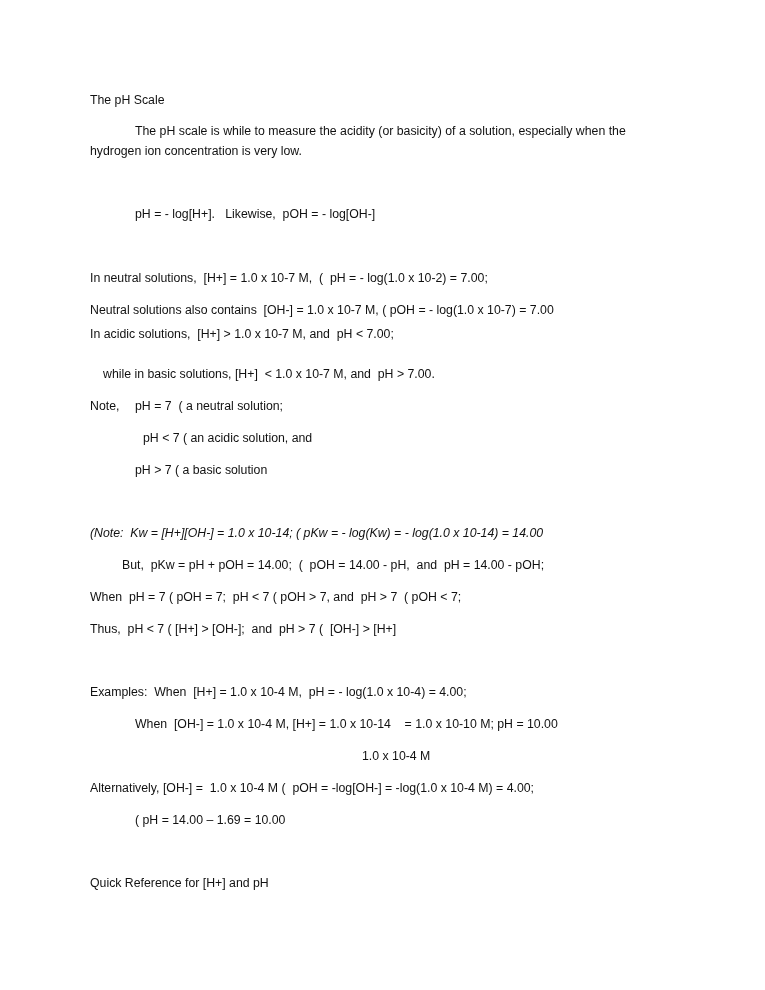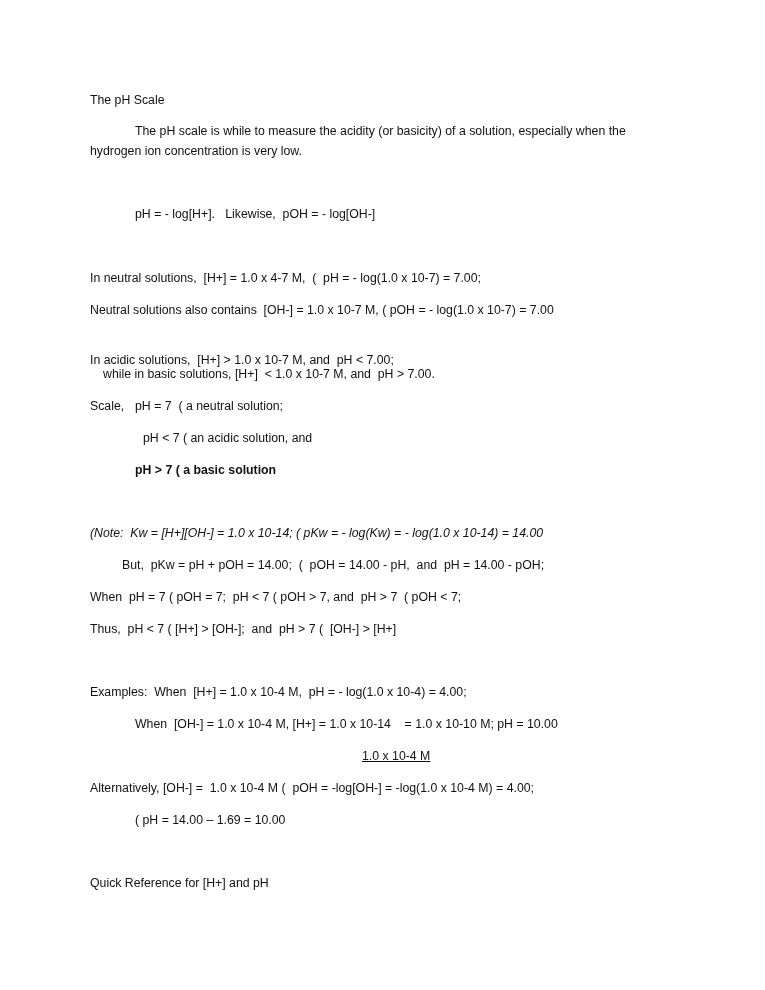--- a/index.html
+++ b/index.html
@@ -10,35 +10,35 @@
 </head>
 <body>
 
 <div>
   <div class="line" style="left:90px;top:92px;">The pH Scale</div>
   <div class="line" style="left:135px;top:123px;">The pH scale is while to measure the acidity (or basicity) of a solution, especially when the</div>
   <div class="line" style="left:90px;top:143px;">hydrogen ion concentration is very low.</div>
 
   <div class="line" style="left:135px;top:206px;">pH = - log[H+].   Likewise,  pOH = - log[OH-]</div>
 
-  <div class="line" style="left:90px;top:270px;">In neutral solutions,  [H+] = 1.0 x 4-7 M,  (  pH = - log(1.0 x 10-7) = 7.00;</div>
+  <div class="line" style="left:90px;top:270px;">In neutral solutions,  [H+] = 1.0 x 10-7 M,  (  pH = - log(1.0 x 10-2) = 7.00;</div>
   <div class="line" style="left:90px;top:302px;">Neutral solutions also contains  [OH-] = 1.0 x 10-7 M, ( pOH = - log(1.0 x 10-7) = 7.00</div>
-  <div class="line" style="left:90px;top:352px;">In acidic solutions,  [H+] &gt; 1.0 x 10-7 M, and  pH &lt; 7.00;</div>
+  <div class="line" style="left:90px;top:326px;">In acidic solutions,  [H+] &gt; 1.0 x 10-7 M, and  pH &lt; 7.00;</div>
   <div class="line" style="left:90px;top:366px;margin-left:13px;">while in basic solutions, [H+]  &lt; 1.0 x 10-7 M, and  pH &gt; 7.00.</div>
 
-  <div class="line" style="left:90px;top:398px;">Scale,</div>
+  <div class="line" style="left:90px;top:398px;">Note,</div>
   <div class="line" style="left:135px;top:398px;">pH = 7  ( a neutral solution;</div>
   <div class="line" style="left:135px;top:430px;padding-left:8px;">pH &lt; 7 ( an acidic solution, and</div>
-  <div class="line" style="left:135px;top:462px;font-weight:bold;">pH &gt; 7 ( a basic solution</div>
+  <div class="line" style="left:135px;top:462px;">pH &gt; 7 ( a basic solution</div>
 
   <div class="line" style="left:90px;top:525px;font-style:italic;">(Note:  Kw = [H+][OH-] = 1.0 x 10-14; ( pKw = - log(Kw) = - log(1.0 x 10-14) = 14.00</div>
   <div class="line" style="left:90px;top:557px;margin-left:32px;">But,  pKw = pH + pOH = 14.00;  (  pOH = 14.00 - pH,  and  pH = 14.00 - pOH;</div>
   <div class="line" style="left:90px;top:589px;">When  pH = 7 ( pOH = 7;  pH &lt; 7 ( pOH &gt; 7, and  pH &gt; 7  ( pOH &lt; 7;</div>
   <div class="line" style="left:90px;top:621px;">Thus,  pH &lt; 7 ( [H+] &gt; [OH-];  and  pH &gt; 7 (  [OH-] &gt; [H+]</div>
 
   <div class="line" style="left:90px;top:684px;">Examples:  When  [H+] = 1.0 x 10-4 M,  pH = - log(1.0 x 10-4) = 4.00;</div>
   <div class="line" style="left:135px;top:716px;">When  [OH-] = 1.0 x 10-4 M, [H+] = 1.0 x 10-14    = 1.0 x 10-10 M; pH = 10.00</div>
-  <div class="line" style="left:362px;top:748px;text-decoration:underline;">1.0 x 10-4 M</div>
+  <div class="line" style="left:362px;top:748px;">1.0 x 10-4 M</div>
   <div class="line" style="left:90px;top:780px;">Alternatively, [OH-] =  1.0 x 10-4 M (  pOH = -log[OH-] = -log(1.0 x 10-4 M) = 4.00;</div>
   <div class="line" style="left:135px;top:812px;">( pH = 14.00 – 1.69 = 10.00</div>
 
   <div class="line" style="left:90px;top:875px;">Quick Reference for [H+] and pH</div>
 </div>
 
 </body></html>

